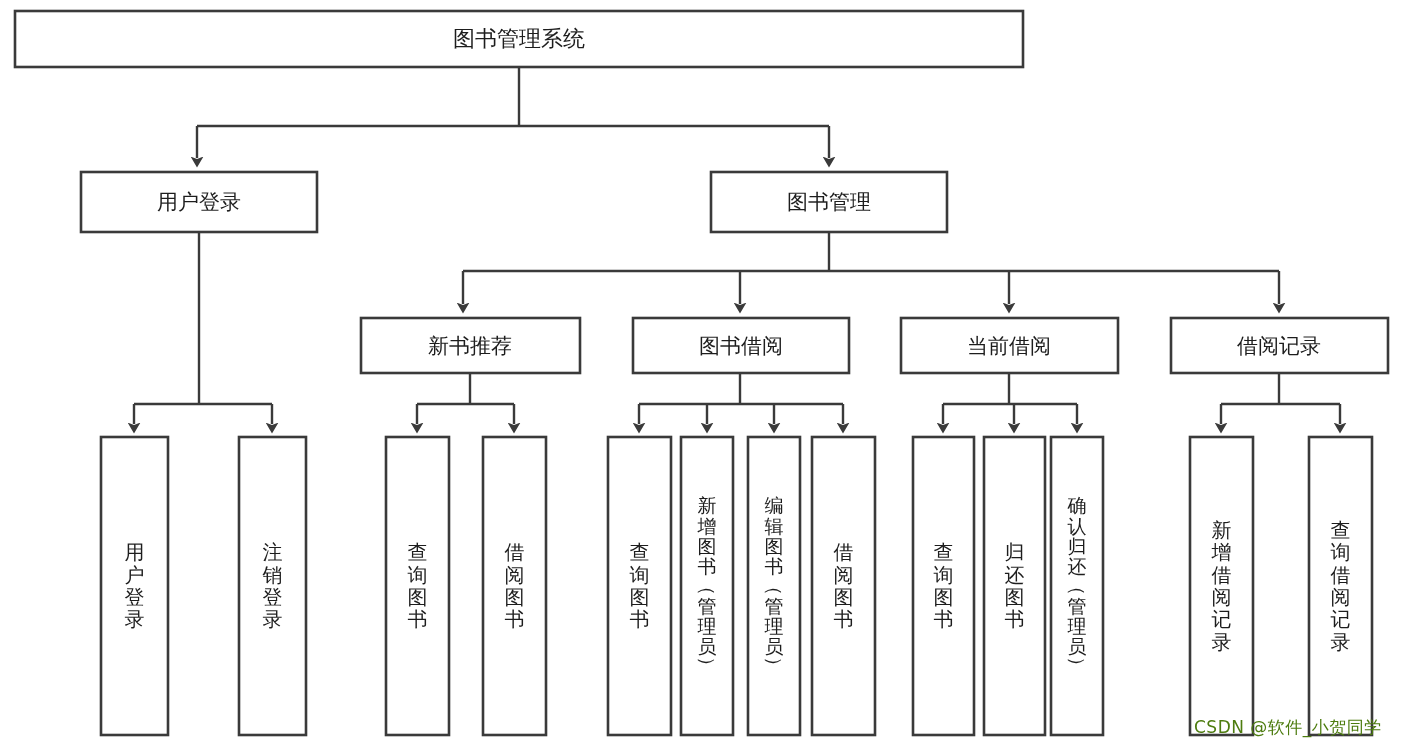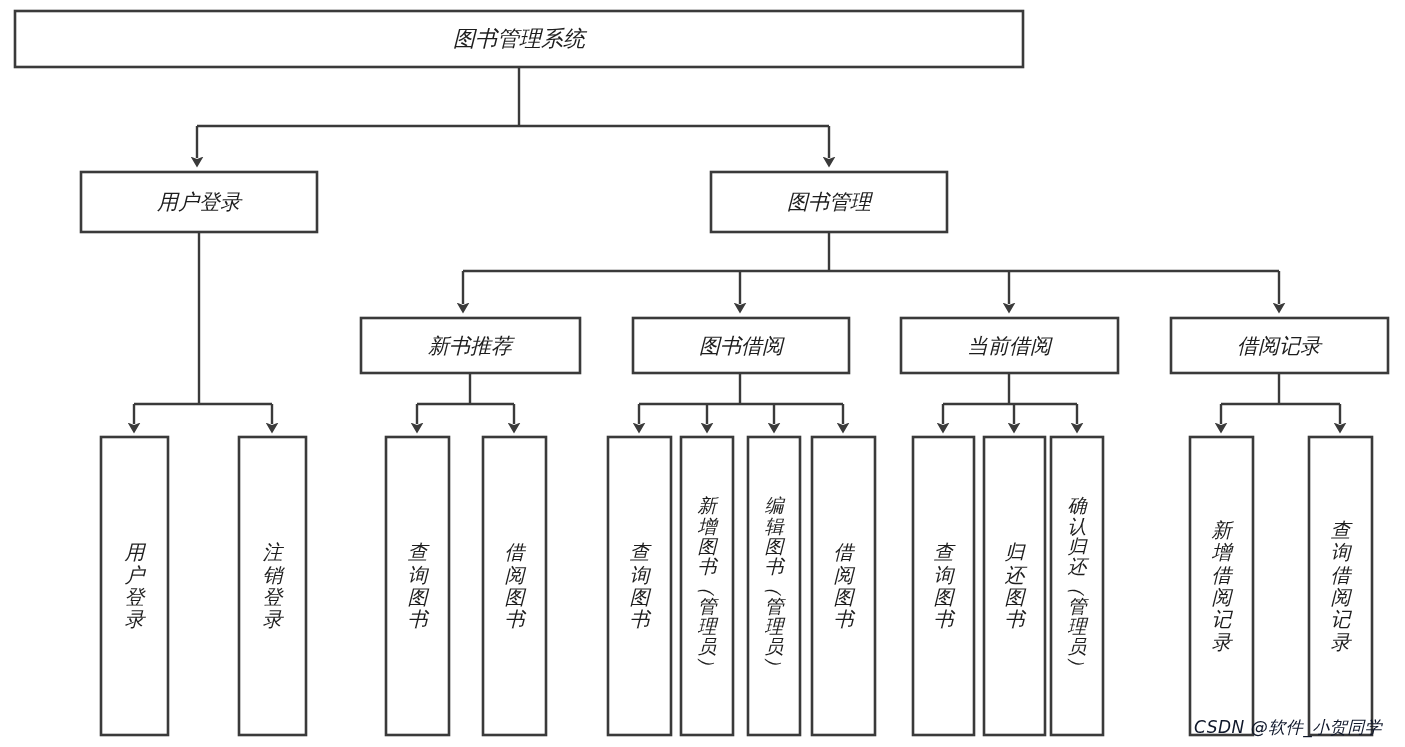--- a/index.html
+++ b/index.html
@@ -10,21 +10,20 @@
   }
   body {
     font-family: "DejaVu Sans", "Liberation Sans", sans-serif;
   }
   #canvas {
     position: relative;
     width: 1405px;
     height: 747px;
     background: #ffffff;
     overflow: hidden;
-    font-style: italic;
   }
   svg.diagram {
     position: absolute;
     left: 0;
     top: 0;
     width: 1405px;
     height: 747px;
   }
   .node-rect {
     fill: #ffffff;
@@ -70,21 +69,21 @@
     display: block;
   }
   .vlabel span.rotglyph {
     display: block;
     transform: rotate(90deg);
   }
   .watermark {
     position: absolute;
     font-family: "DejaVu Sans", "Liberation Sans", sans-serif;
     font-size: 17px;
-    color: #0f172a;
+    color: #4d7c0f;
     white-space: nowrap;
     letter-spacing: 0.5px;
   }
 </style>
 </head>
 <body>
 
 <div id="canvas">
 
   <svg class="diagram" viewBox="0 0 1405 747">

